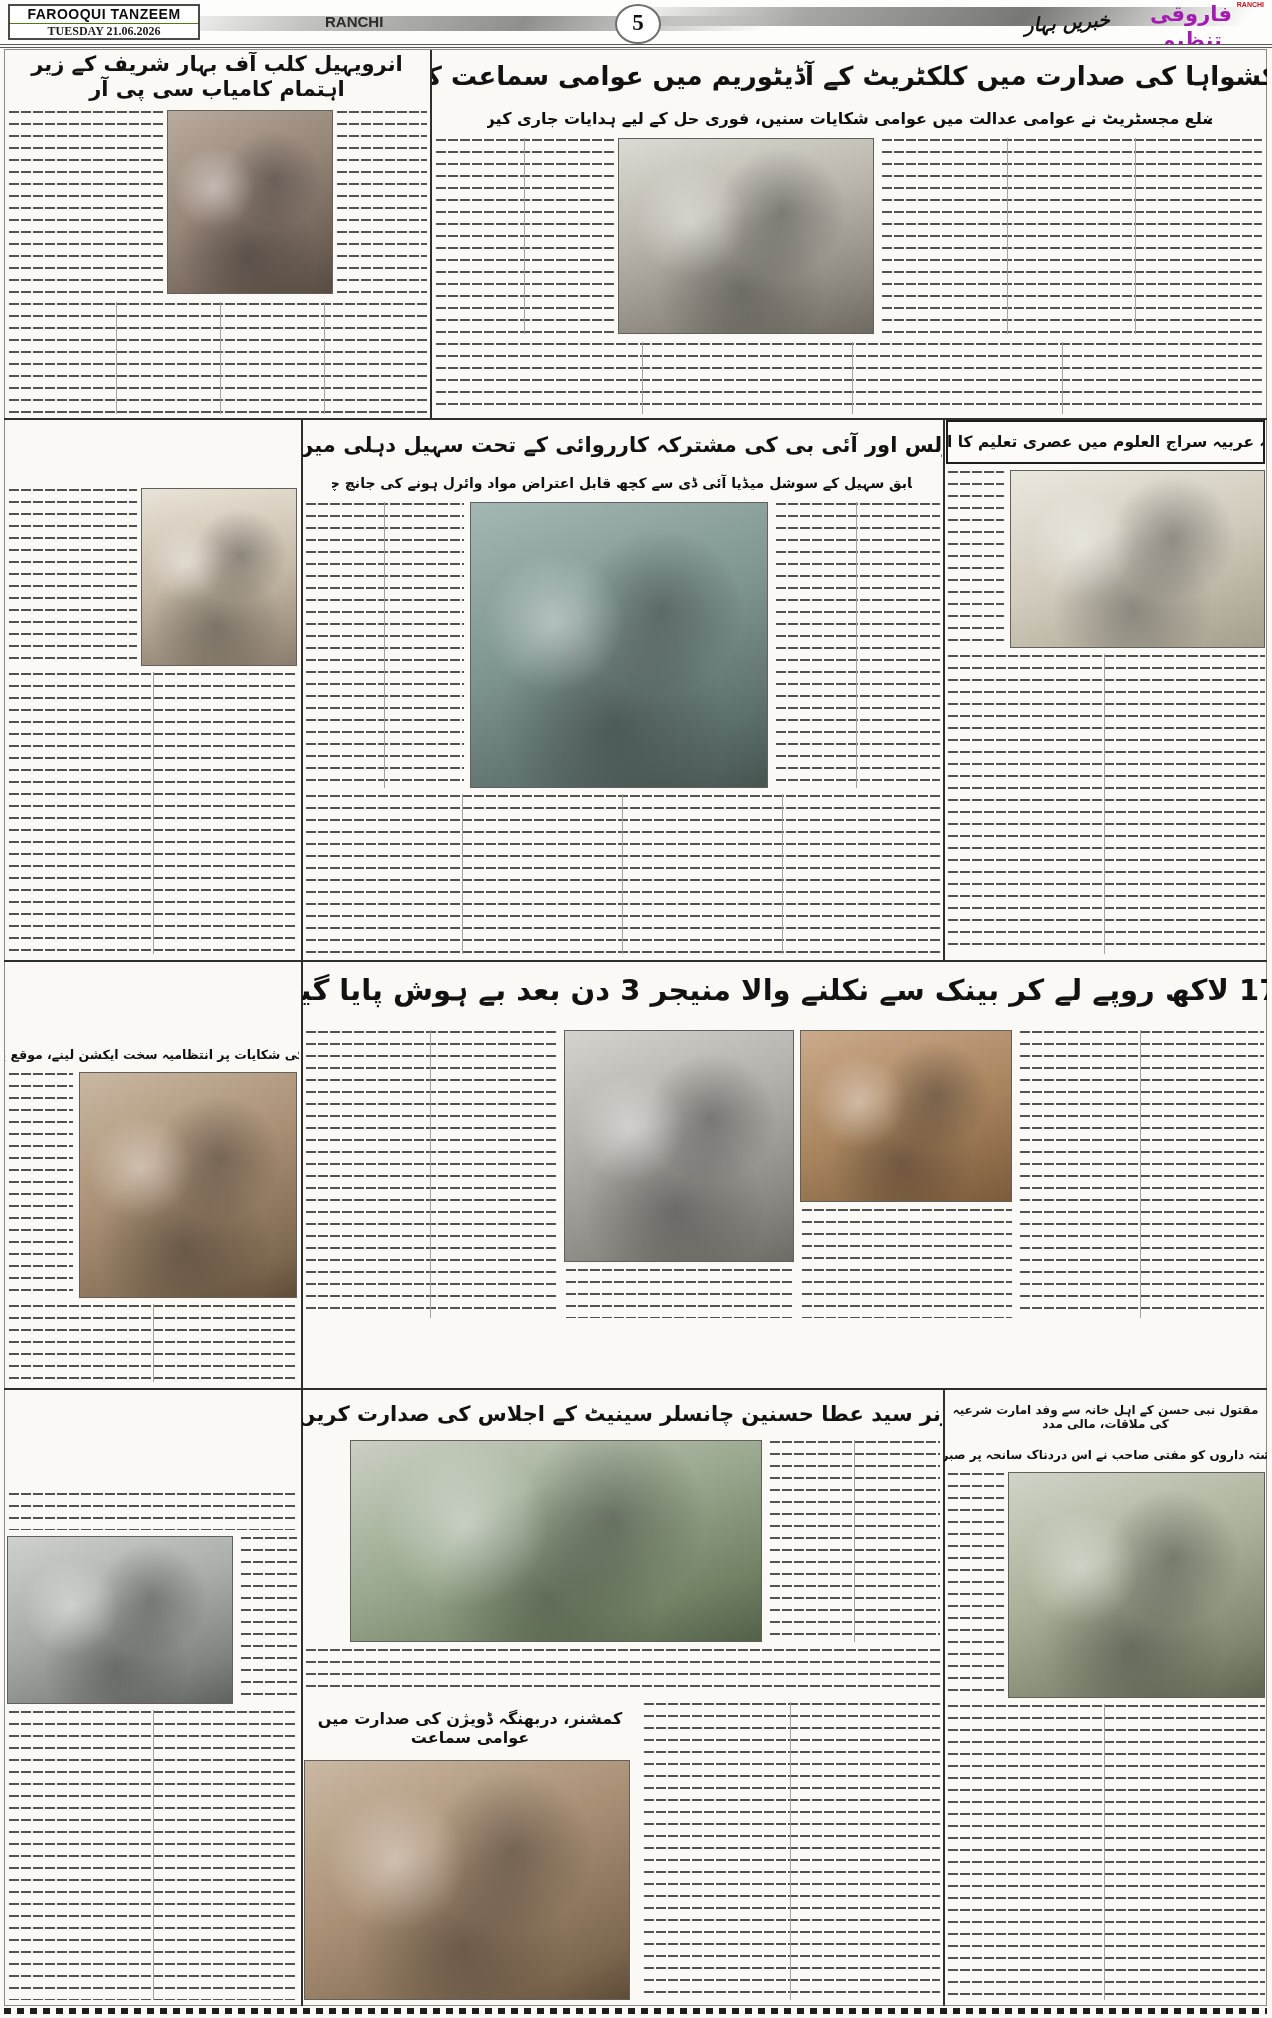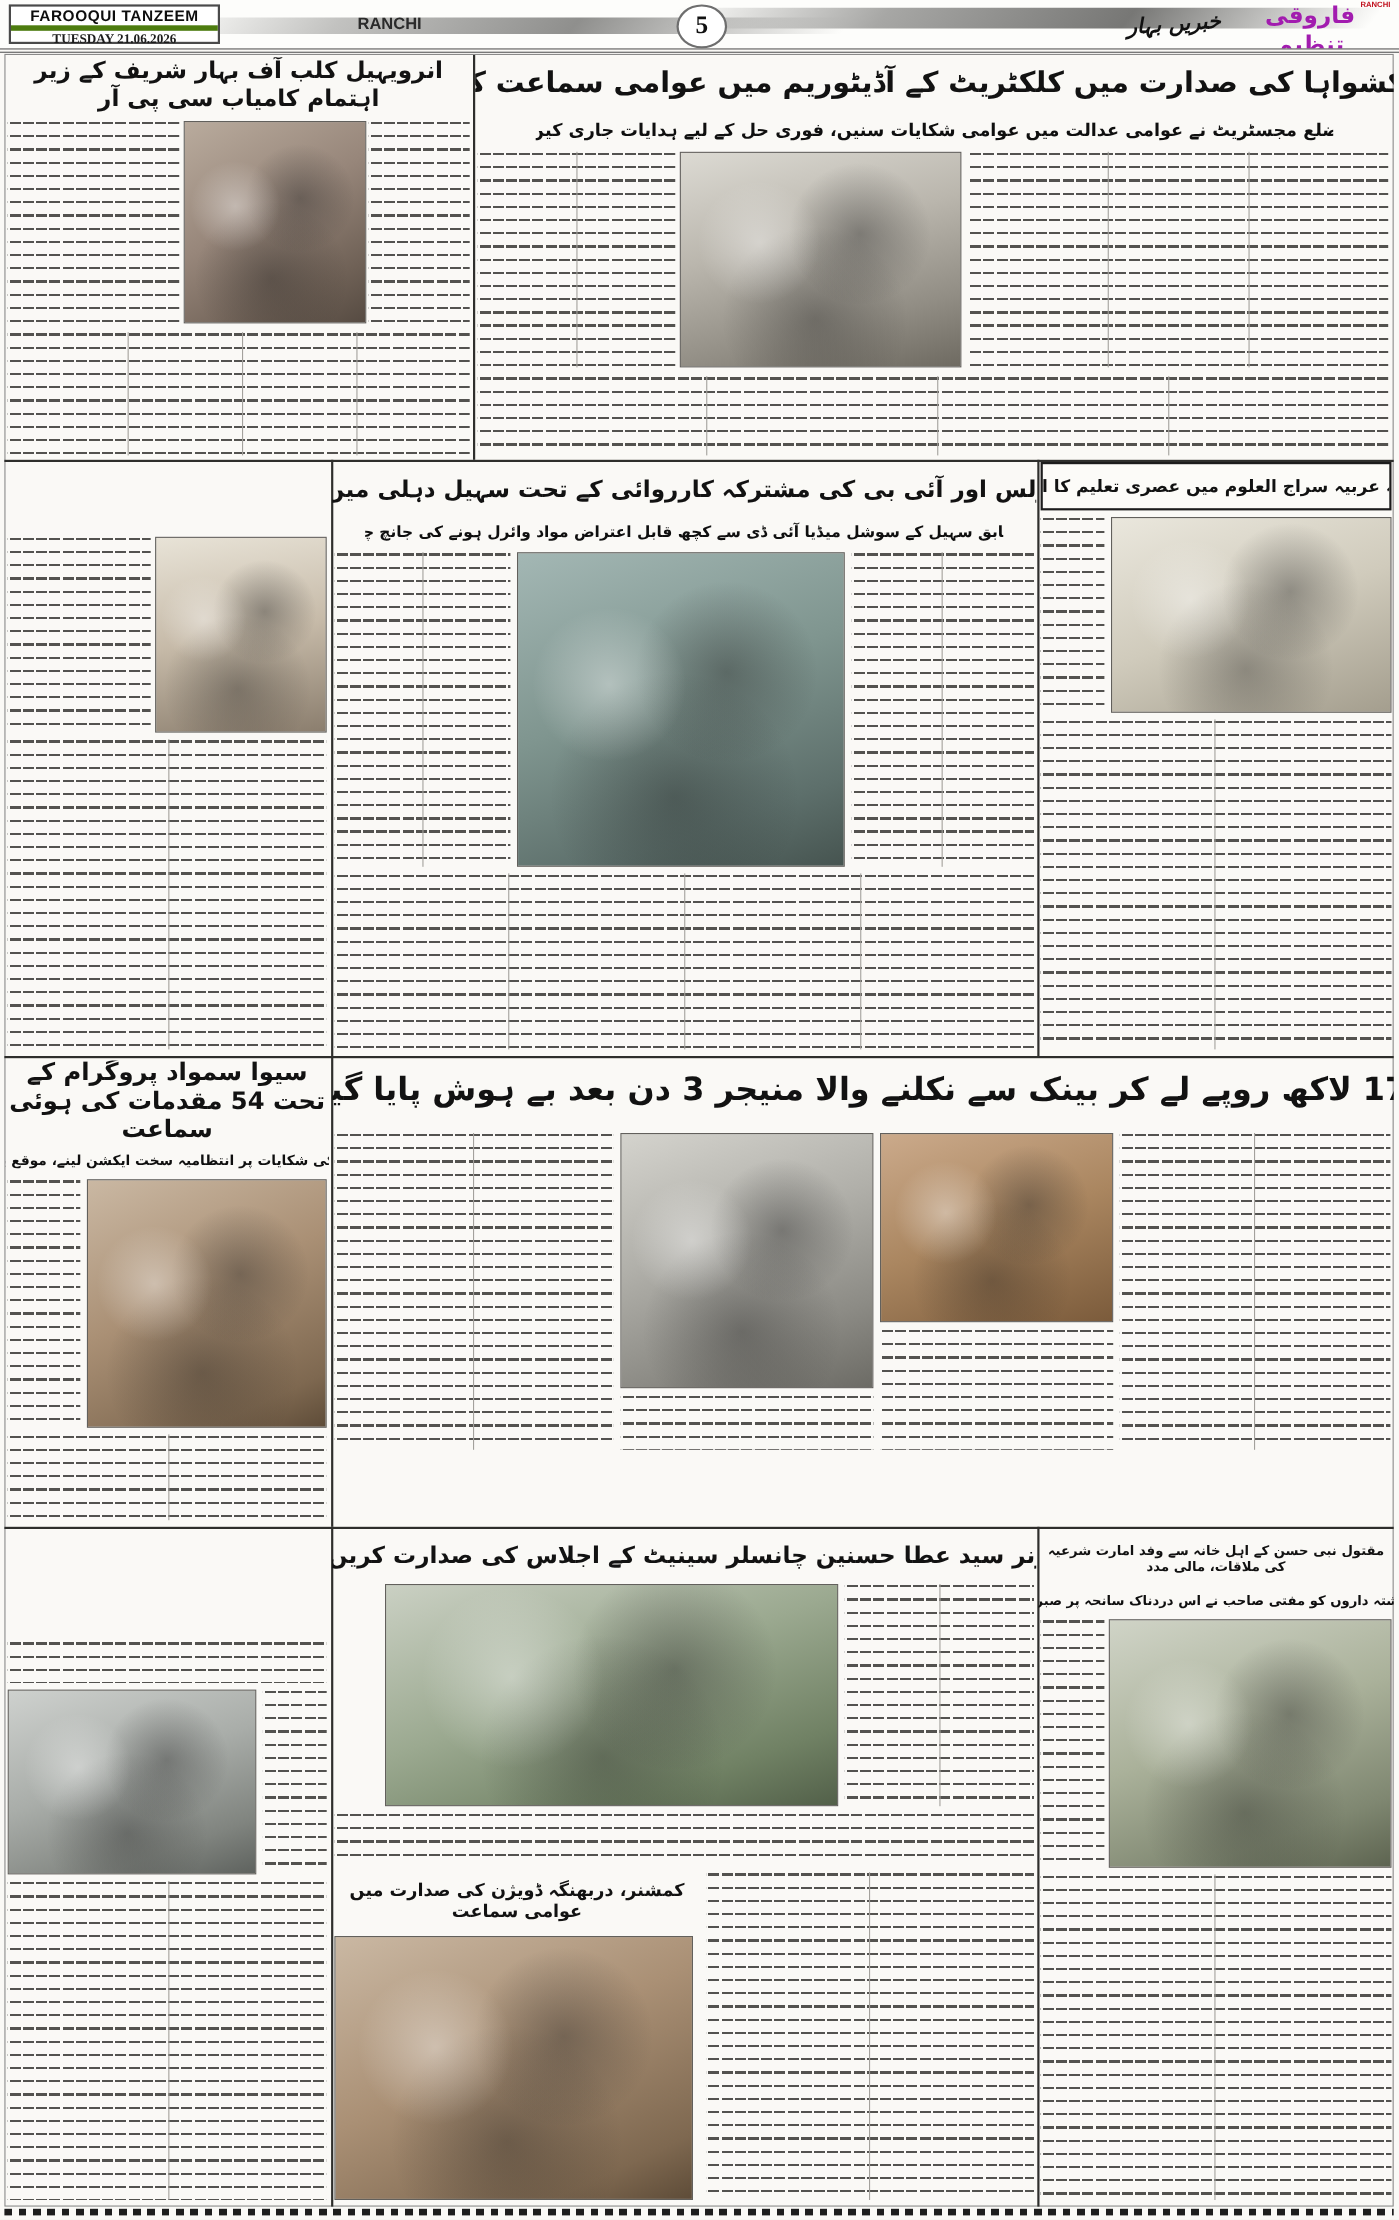--- a/index.html
+++ b/index.html
@@ -3,21 +3,21 @@
 <meta charset="utf-8">
 <style>
   html,body{margin:0;padding:0;width:1272px;height:2018px;background:#e8e6e1;overflow:hidden;}
   .page{position:absolute;left:0;top:0;width:1272px;height:2018px;background:#faf9f6;font-family:"Liberation Sans",sans-serif;}
   
   .header{position:absolute;left:0;top:0;width:1272px;height:44px;background:#fdfdfb;overflow:hidden;}
   .sw{position:absolute;transform:skewX(-38deg);}
   .sw1{left:150px;top:16px;width:620px;height:15px;background:linear-gradient(90deg,transparent,#c2c2c0 25%,#8f8f8d 60%,transparent);}
   .sw2{left:610px;top:7px;width:640px;height:19px;background:linear-gradient(90deg,transparent,#a7a7a5 30%,#777775 65%,transparent);}
   .mast-box{position:absolute;left:8px;top:4px;width:192px;height:36px;border:2px solid #4a4a4a;background:#fff;text-align:center;box-sizing:border-box;}
-  .mast-name{font:800 14px/17px "Liberation Sans",sans-serif;letter-spacing:.5px;color:#0d0d0d;border-bottom:5px solid #4d7c0f;}
+  .mast-name{font:800 14px/17px "Liberation Sans",sans-serif;letter-spacing:.5px;color:#0d0d0d;border-bottom:1px solid #4d7c0f;}
   .mast-date{font:700 12px/15px "Liberation Serif",serif;color:#1c1c1c;}
   .ranchi-label{position:absolute;left:325px;top:13px;width:90px;font:700 15px/18px "Liberation Sans",sans-serif;color:#2b2b2b;}
   .pagenum{position:absolute;left:615px;top:4px;width:42px;height:36px;border:2px solid #6e6e6e;border-radius:50%;background:#fff;
            font:700 23px/34px "Liberation Serif",serif;text-align:center;color:#111;}
   .tagline{position:absolute;left:1022px;top:4px;width:90px;height:36px;direction:rtl;font:italic 700 19px/36px "DejaVu Sans",sans-serif;color:#111;text-align:center;transform:rotate(-4deg);}
   .logo{position:absolute;left:1116px;top:1px;width:150px;height:42px;text-align:center;}
   .logo-ur{font:900 21px/26px "DejaVu Sans",sans-serif;color:#a21caf;direction:rtl;letter-spacing:-1px;}
   .logo-city{position:absolute;right:2px;top:0;font:700 7px/8px "Liberation Sans",sans-serif;color:#c1121f;}
   .header-rule{position:absolute;left:0;top:44px;width:1272px;height:4px;border-top:1px solid #5a5a5a;border-bottom:1px solid #5a5a5a;box-sizing:border-box;}
   
@@ -141,21 +141,20 @@
 
   <div class="sec" style="left:944px;top:420px;width:323px;height:540px;">
     <div class="hl boxed nowrap" style="left:2px;top:0;width:319px;height:44px;font-size:15.5px;">جامعہ عربیہ سراج العلوم میں عصری تعلیم کا افتتاح</div>
     <div class="sim" style="left:2px;top:50px;width:58px;height:178px;"></div>
     <div class="photo ph-white-crowd" style="left:66px;top:50px;width:255px;height:178px;"></div>
     <div class="sim" style="left:2px;top:234px;width:319px;height:300px;"></div>
     <div class="crule" style="left:160px;top:234px;height:300px;"></div>
   </div>
 
   <div class="sec" style="left:5px;top:962px;width:294px;height:426px;">
-    <div class="hl" style="left:0;top:2px;width:294px;height:76px;font-size:22px;">سیوا سمواد پروگرام کے تحت 54 مقدمات کی ہوئی سماعت</div>
     <div class="subhl" style="left:0;top:80px;width:294px;height:24px;font-size:12.5px;">راشن اور گیس کی شکایات پر انتظامیہ سخت ایکشن لینے، موقع پر ہی حل کیا گیا</div>
     <div class="photo ph-office" style="left:74px;top:110px;width:218px;height:226px;"></div>
     <div class="sim" style="left:2px;top:110px;width:66px;height:226px;"></div>
     <div class="sim" style="left:2px;top:342px;width:290px;height:78px;"></div>
     <div class="crule" style="left:148px;top:342px;height:78px;"></div>
   </div>
 
   <div class="sec" style="left:302px;top:962px;width:965px;height:426px;">
     <div class="hl nowrap" style="left:0;top:2px;width:965px;height:52px;font-size:29px;">17 لاکھ روپے لے کر بینک سے نکلنے والا منیجر 3 دن بعد بے ہوش پایا گیا</div>
     <div class="photo ph-street" style="left:262px;top:68px;width:230px;height:232px;"></div>

